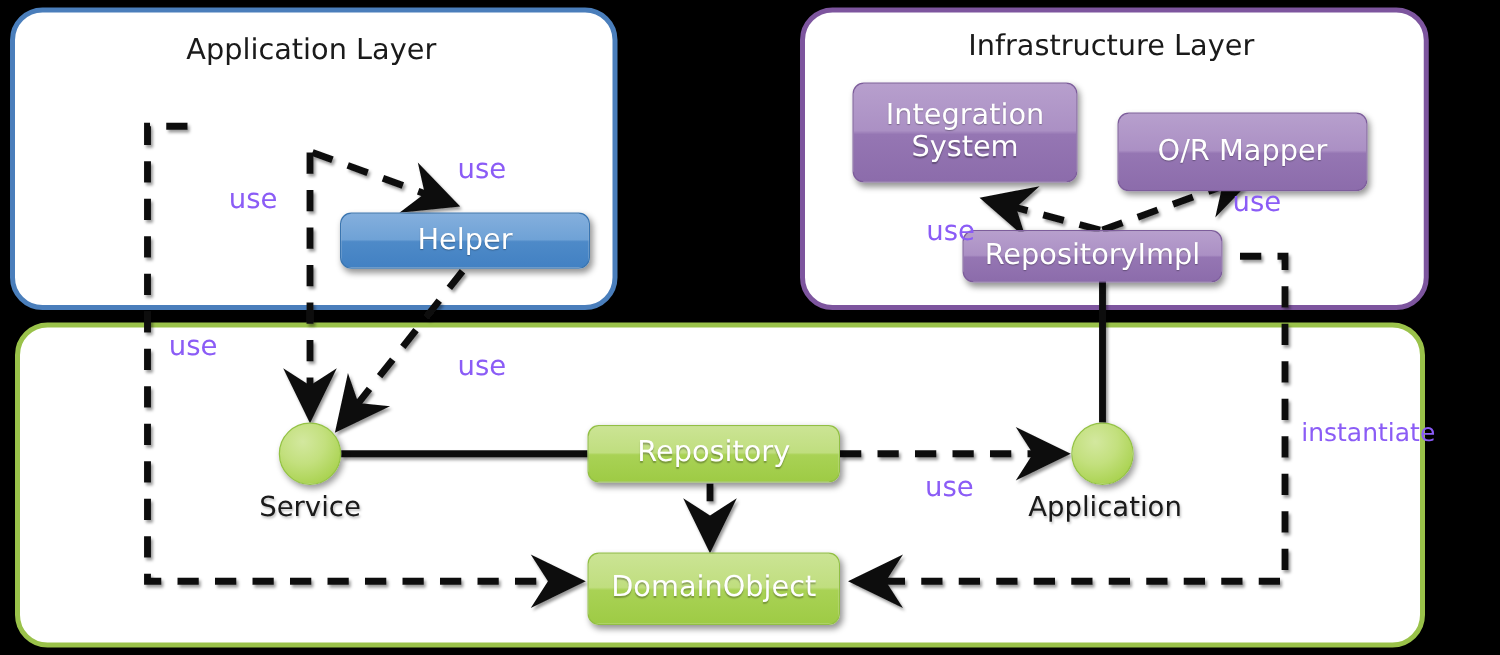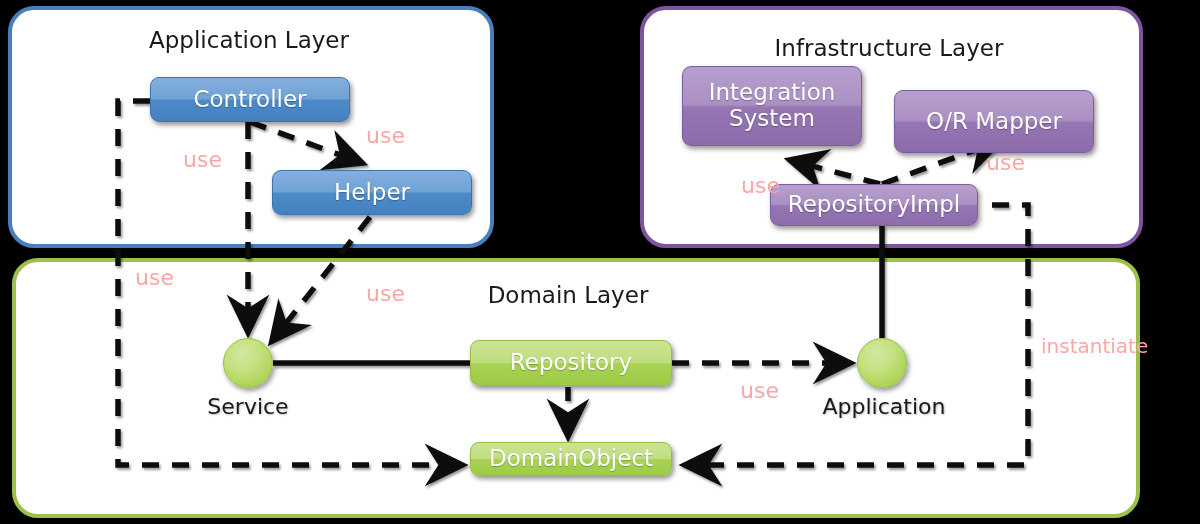--- a/index.html
+++ b/index.html
@@ -89,21 +89,21 @@
     color: #1a1a1a;
     white-space: nowrap;
     transform: translateX(-50%);
     text-shadow: 1px 1px 2px rgba(0,0,0,0.25);
   }
 
   
   .edge-label {
     position: absolute;
     font-size: 22px;
-    color: #fca5a5;
+    color: #8b5cf6;
     white-space: nowrap;
   }
 </style>
 </head>
 <body>
 
 <div id="canvas">
 
   <div class="layer-box layer-app"></div>
   <div class="layer-box layer-infra"></div>
@@ -139,26 +139,22 @@
 
       <path d="M880,184 L790,160" stroke-dasharray="17,13" marker-end="url(#ah)"></path>
 
       <path d="M882,184 L1000,141" stroke-dasharray="17,13" marker-end="url(#ah)"></path>
 
       <path d="M992,205 L1028,205 L1028,465 L685,465" stroke-dasharray="17,13" marker-end="url(#ah)"></path>
     </g>
   </svg>
 
   <div class="layer-title" style="left:249px; top:27px;">Application Layer</div>
-  <div class="layer-title" style="left:889px; top:35px;">Infrastructure Layer</div>
-  <div class="layer-title" style="left:568px; top:282px;">Domain Layer</div>
-
-  <div class="node-box node-blue" style="left:150px; top:77px; width:200px; height:45px;">
-    <span>Controller</span>
-  </div>
+  <div class="layer-title" style="left:889px; top:24px;">Infrastructure Layer</div>
+
 
   <div class="node-box node-blue" style="left:272px; top:170px; width:200px; height:45px;">
     <span>Helper</span>
   </div>
 
   <div class="node-box node-purple" style="left:682px; top:66px; width:180px; height:80px; flex-direction:column;">
     <span>Integration</span>
     <span>System</span>
   </div>
 
@@ -173,21 +169,21 @@
   <div class="node-circle" style="left:223px; top:338px;"></div>
   <div class="node-caption" style="left:248px; top:394px;">Service</div>
 
   <div class="node-box node-green" style="left:470px; top:340px; width:202px; height:46px;">
     <span>Repository</span>
   </div>
 
   <div class="node-circle" style="left:857px; top:338px;"></div>
   <div class="node-caption" style="left:884px; top:394px;">Application</div>
 
-  <div class="node-box node-green" style="left:470px; top:442px; width:202px; height:34px;">
+  <div class="node-box node-green" style="left:470px; top:442px; width:202px; height:58px;">
     <span>DomainObject</span>
   </div>
 
   <div class="edge-label" style="left:366px; top:123px;">use</div>
 
   <div class="edge-label" style="left:183px; top:147px;">use</div>
 
   <div class="edge-label" style="left:135px; top:265px;">use</div>
 
   <div class="edge-label" style="left:366px; top:281px;">use</div>

